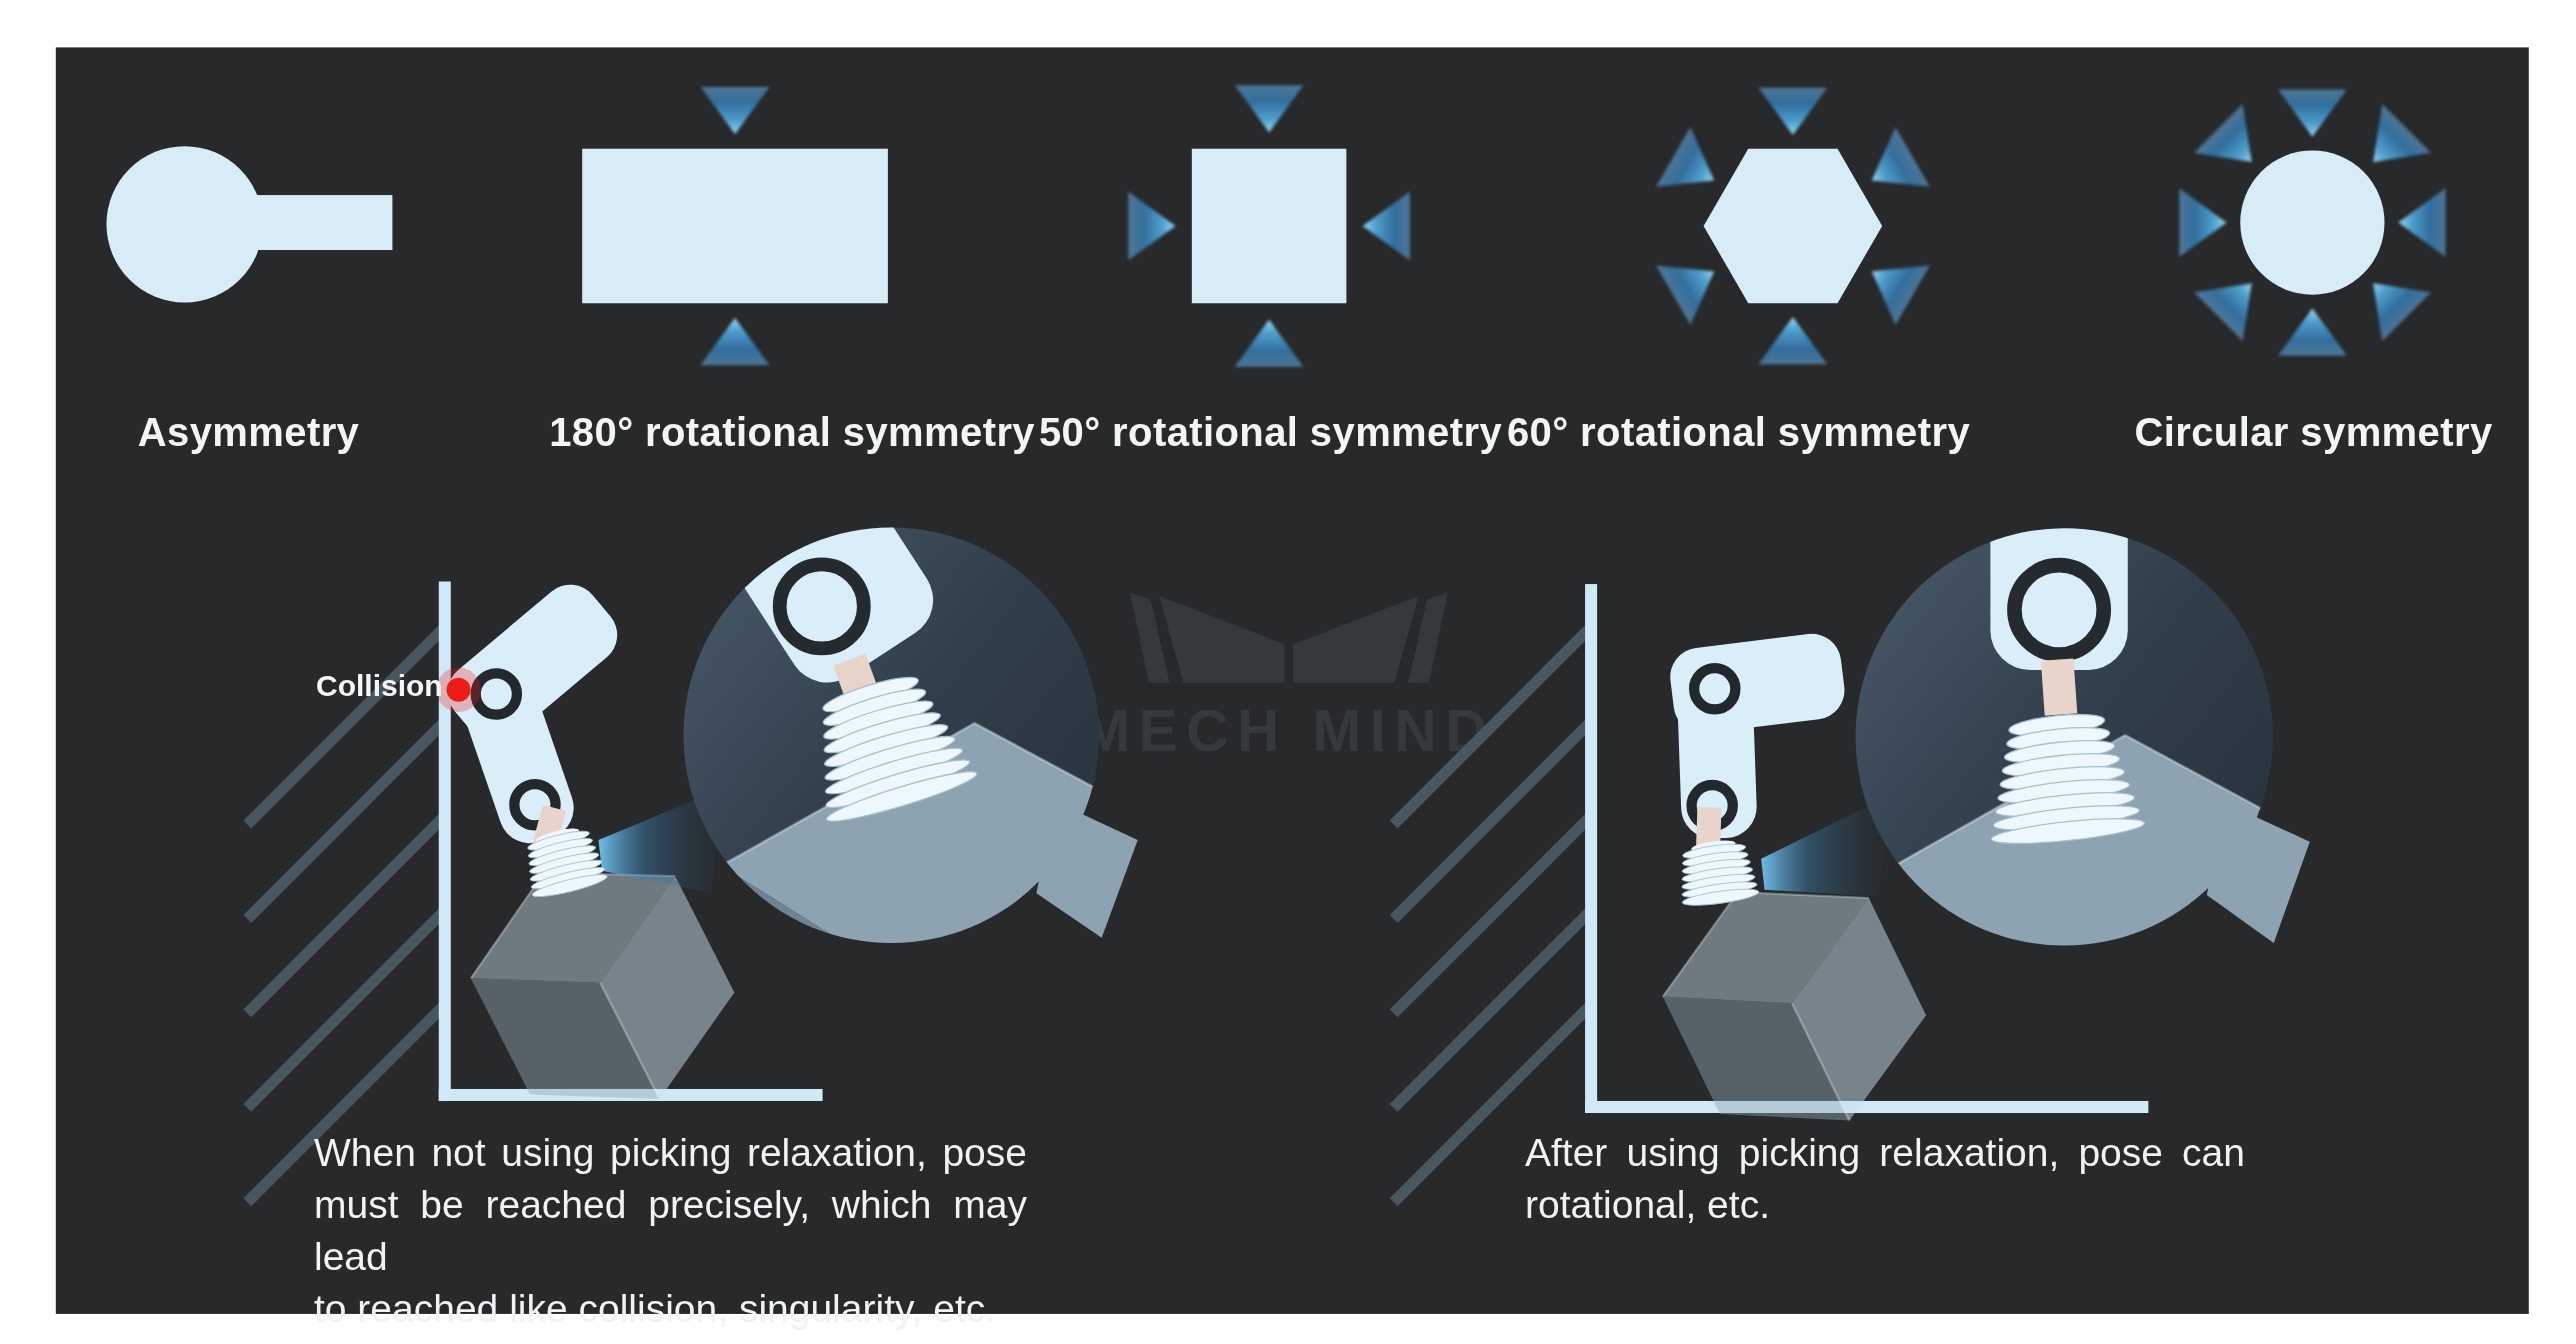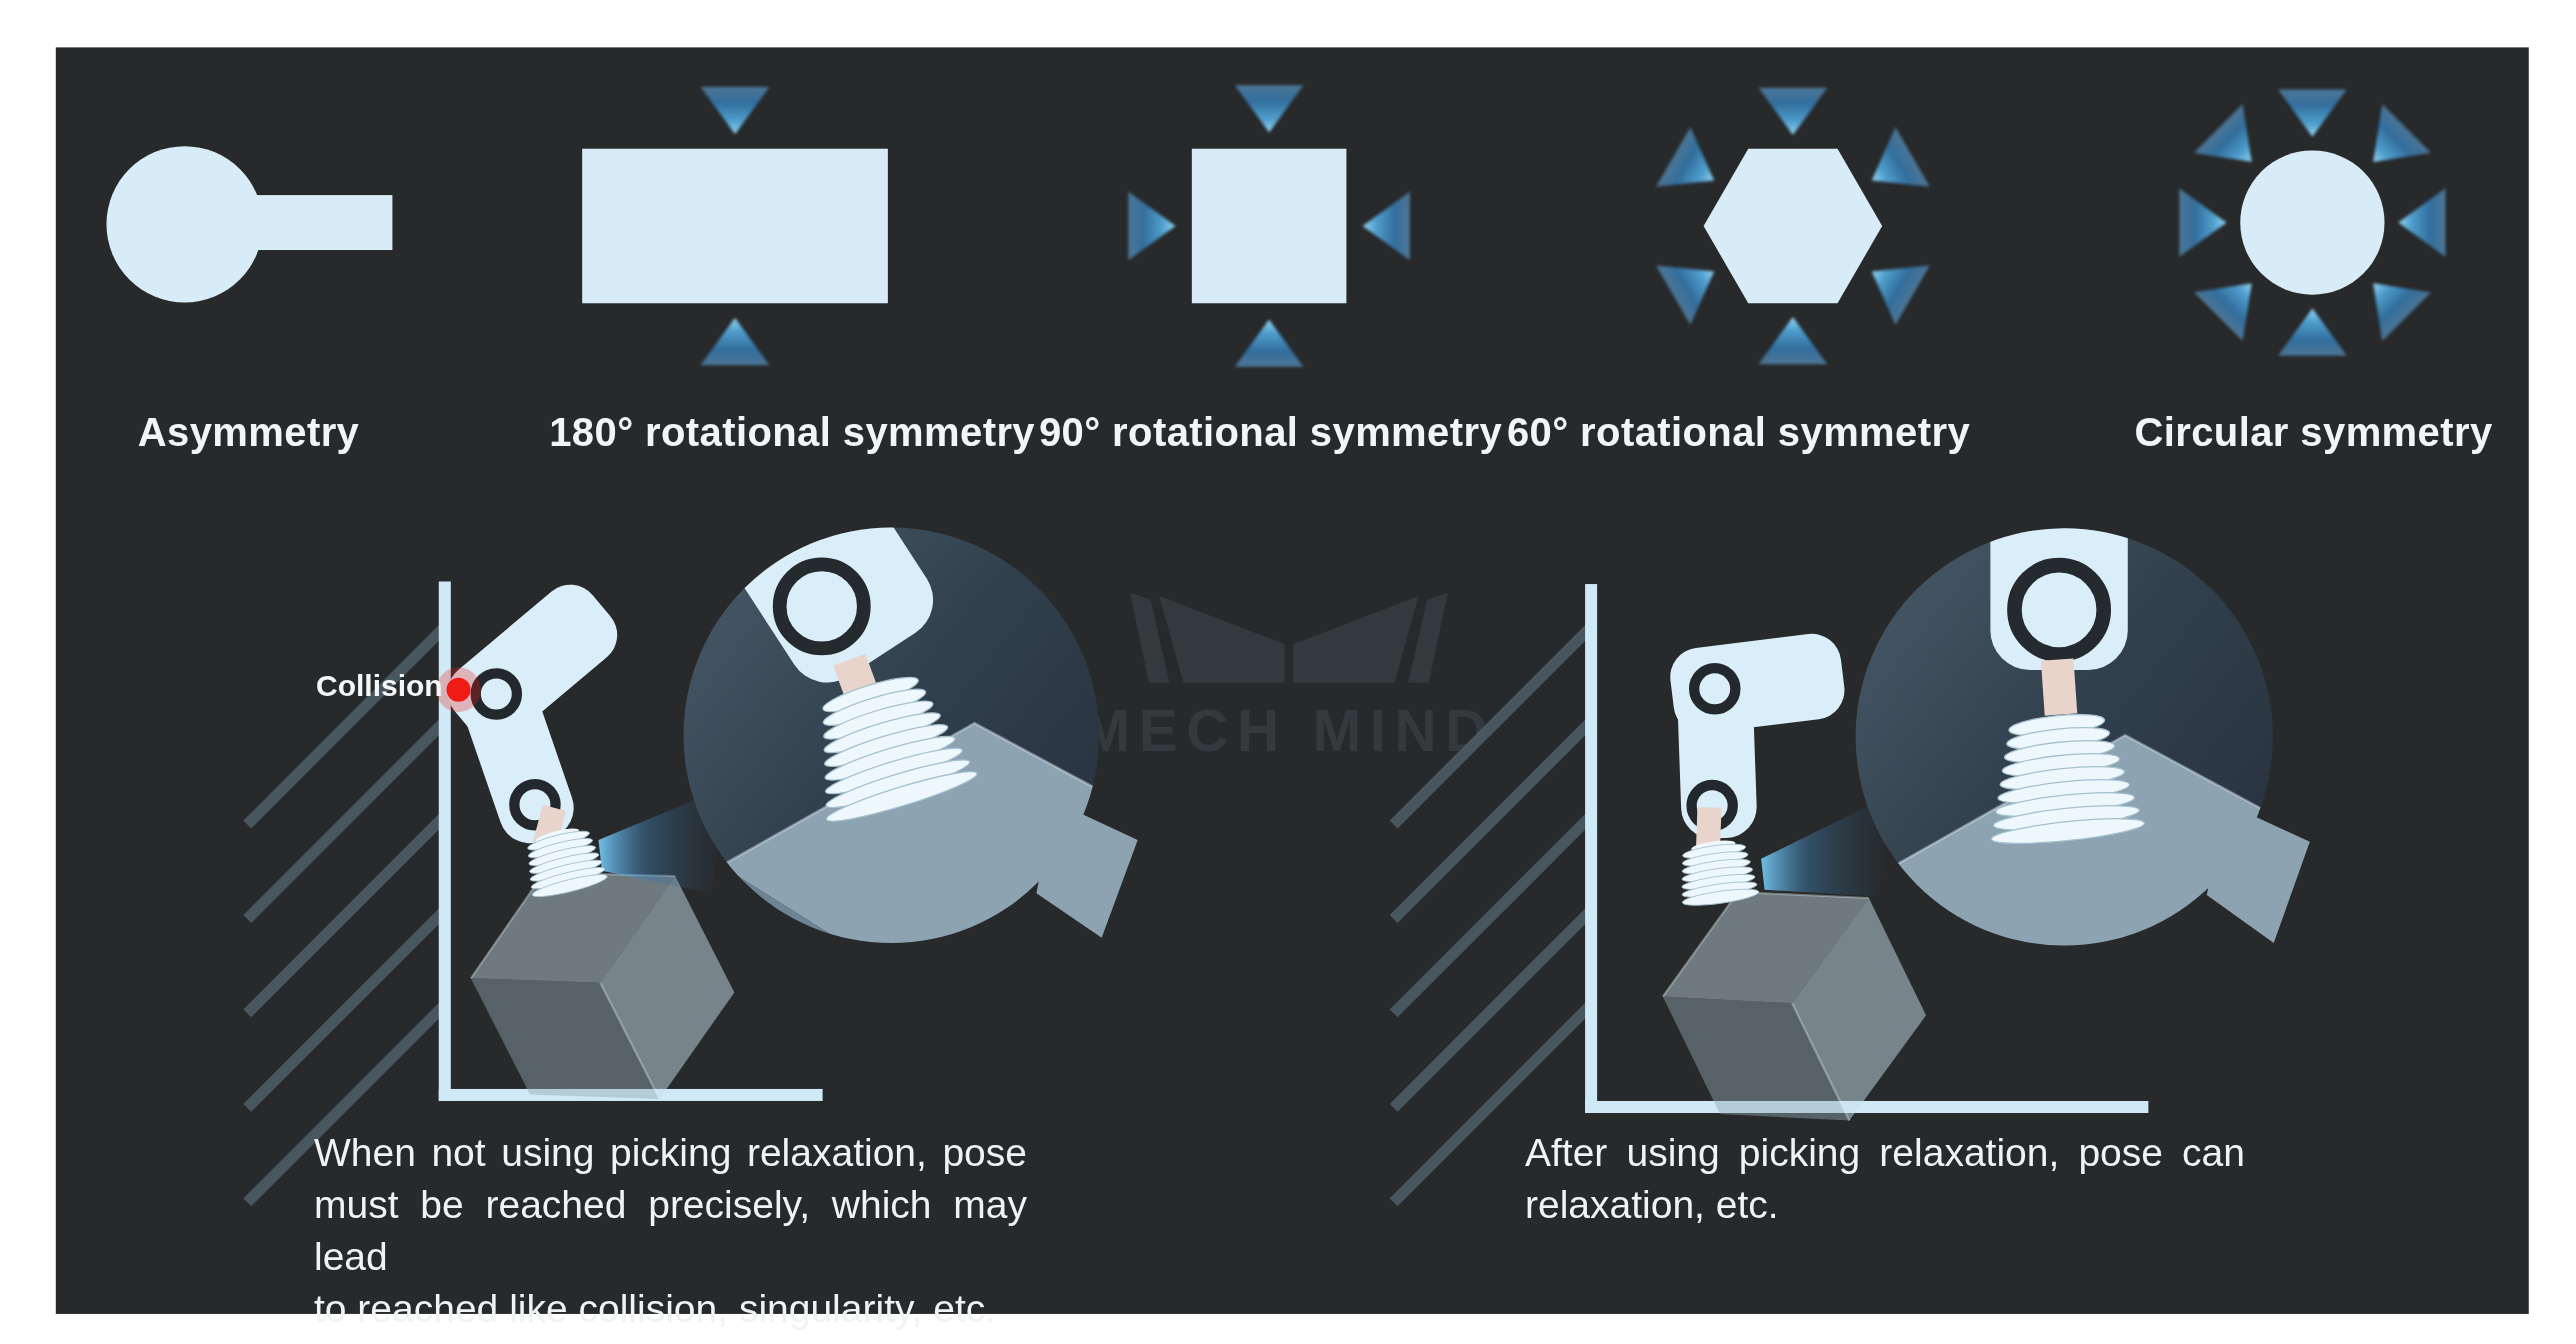--- a/index.html
+++ b/index.html
@@ -258,31 +258,31 @@
           <ellipse cx="0" cy="44.5" rx="85.4" ry="11" fill="#eef8fc" stroke="#a5c0cf" stroke-width="1.5"></ellipse>
           <ellipse cx="0" cy="60" rx="89.6" ry="11" fill="#eef8fc" stroke="#a5c0cf" stroke-width="1.5"></ellipse>
         </g>
       </g>
       <polygon points="2592,935 2690,980 2648,1098 2570,1042" fill="#8da3b1"></polygon>
     </g>
   </svg>
 
   <div class="sym-label l1">Asymmetry</div>
   <div class="sym-label l2">180° rotational symmetry</div>
-  <div class="sym-label l3">90° rotational symmetry</div>
+  <div class="sym-label l3">50° rotational symmetry</div>
   <div class="sym-label l4">60° rotational symmetry</div>
   <div class="sym-label l5">Circular symmetry</div>
 
   <div class="collision-label">Collision</div>
 
   <div class="caption left">
     <div class="cap-line">When not using picking relaxation, pose</div>
     <div class="cap-line">must be reached precisely, which may lead</div>
     <div class="cap-line last">to reached like collision, singularity, etc.</div>
   </div>
 
   <div class="caption right">
     <div class="cap-line">After using picking relaxation, pose can</div>
-    <div class="cap-line last">relaxation, etc.</div>
+    <div class="cap-line last">rotational, etc.</div>
   </div>
 
 </div>
 
 
 </body></html>

